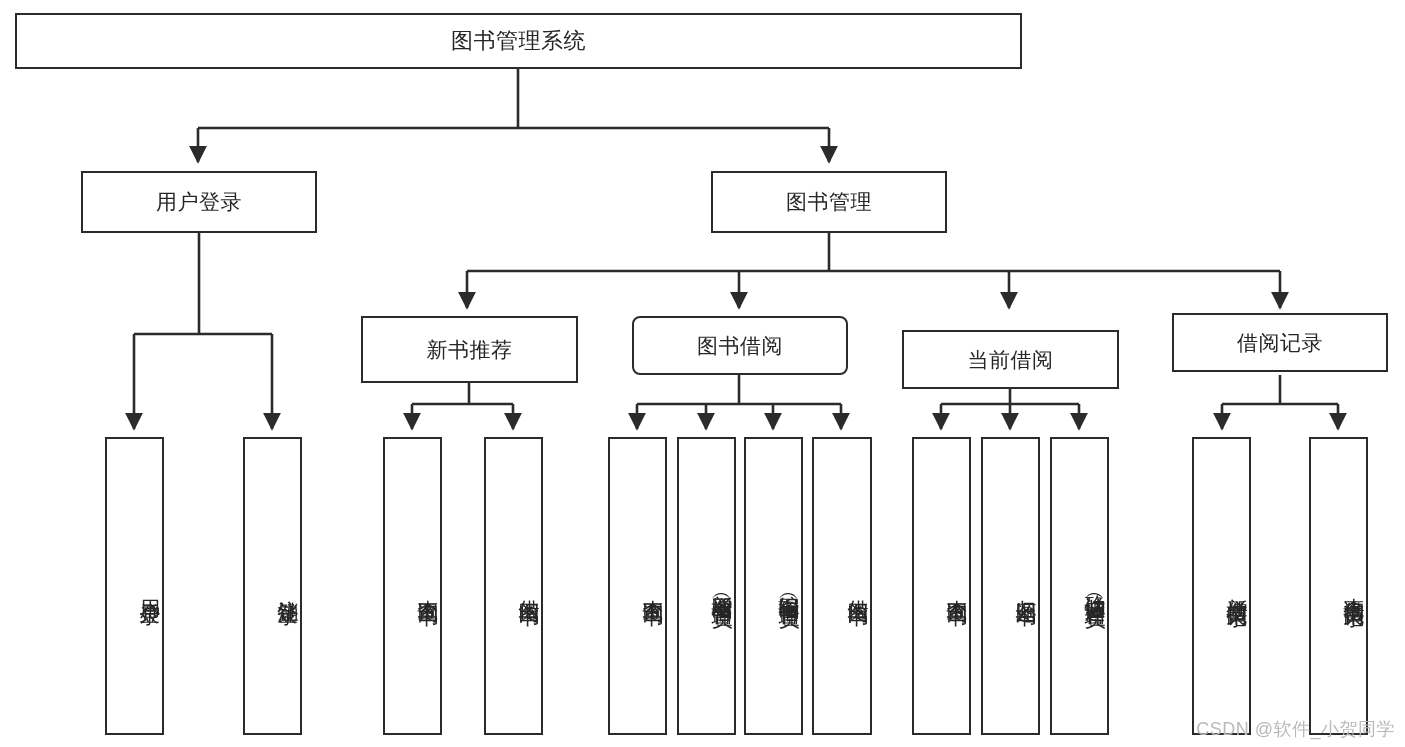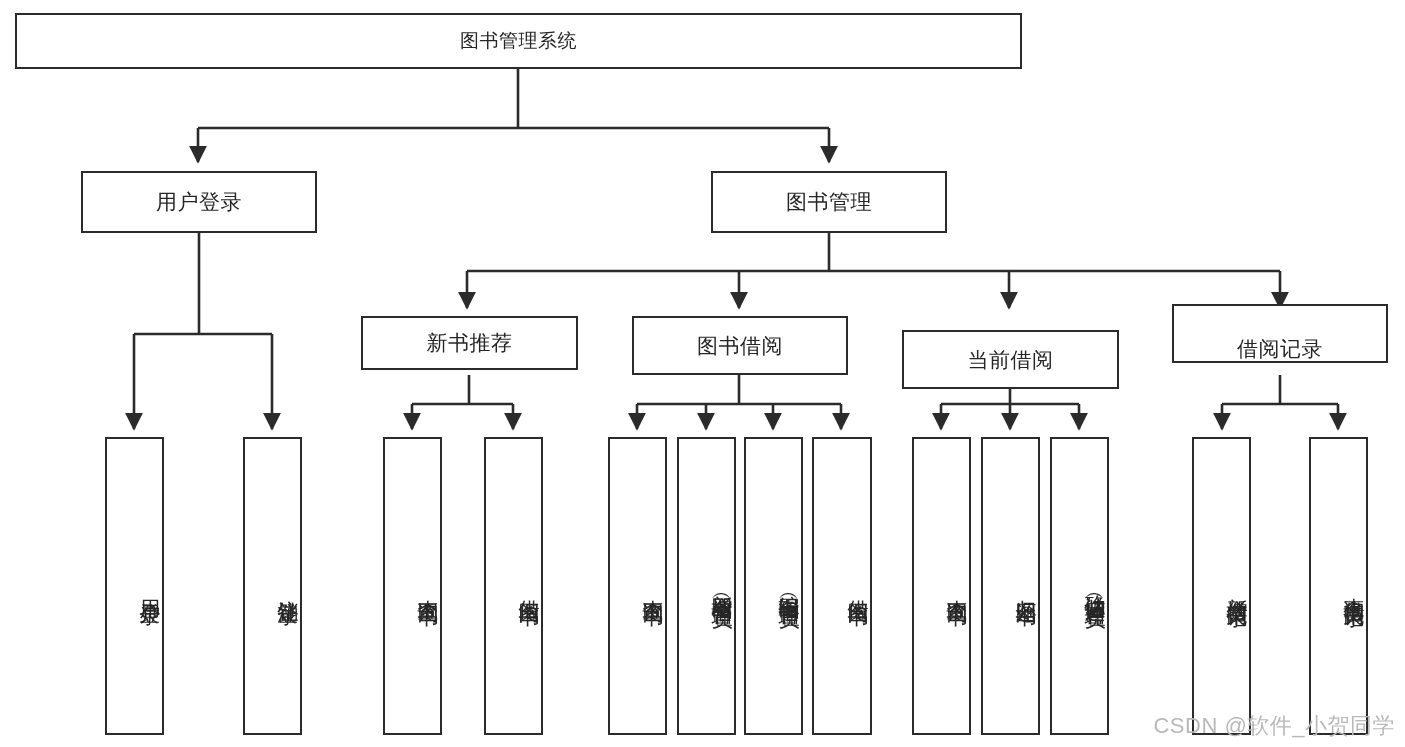--- a/index.html
+++ b/index.html
@@ -36,42 +36,42 @@
     justify-content: center;
     color: #262626;
     letter-spacing: 0.5px;
   }
   .node.horiz {
     font-size: 21px;
     line-height: 1.2;
     text-align: center;
   }
   .node.root {
-    font-size: 19px;
+    font-size: 22px;
   }
   .node.vert {
     writing-mode: vertical-rl;
     text-orientation: upright;
     font-size: 21px;
     line-height: 1.18;
     padding: 12px 0 10px 0;
     align-items: flex-start;
     justify-content: center;
     letter-spacing: 2px;
   }
   .node.vert .vtext {
     writing-mode: vertical-rl;
     text-orientation: upright;
     display: block;
   }
   .watermark {
     position: absolute;
     right: 10px;
     bottom: 6px;
-    font-size: 22px;
+    font-size: 18px;
     color: #b9b9b9;
     white-space: nowrap;
     letter-spacing: 0.5px;
   }
 </style>
 </head>
 <body>
 
 <div id="canvas">
 
@@ -129,30 +129,30 @@
     <span>图书管理系统</span>
   </div>
 
   <div class="node horiz" style="left:81px;top:171px;width:236px;height:62px;">
     <span>用户登录</span>
   </div>
   <div class="node horiz" style="left:711px;top:171px;width:236px;height:62px;text-align:center;">
     <span>图书管理</span>
   </div>
 
-  <div class="node horiz" style="left:361px;top:316px;width:217px;height:54px;">
+  <div class="node horiz" style="left:361px;top:316px;width:217px;height:67px;">
     <span>新书推荐</span>
   </div>
-  <div class="node horiz" style="left:632px;top:316px;width:216px;height:59px;">
+  <div class="node horiz" style="left:632px;top:316px;width:216px;height:59px;border-radius:8px;">
     <span>图书借阅</span>
   </div>
   <div class="node horiz" style="left:902px;top:316px;width:217px;height:59px;margin-top:14px;">
     <span>当前借阅</span>
   </div>
-  <div class="node horiz" style="left:1172px;top:304px;width:216px;height:59px;align-items:flex-end;">
+  <div class="node horiz" style="left:1172px;top:313px;width:216px;height:59px;">
     <span>借阅记录</span>
   </div>
 
   <div class="node vert" style="left:105px;top:437px;width:59px;height:298px;">
     <span class="vtext">用户登录</span>
   </div>
   <div class="node vert" style="left:243px;top:437px;width:59px;height:298px;">
     <span class="vtext">注销登录</span>
   </div>
 

